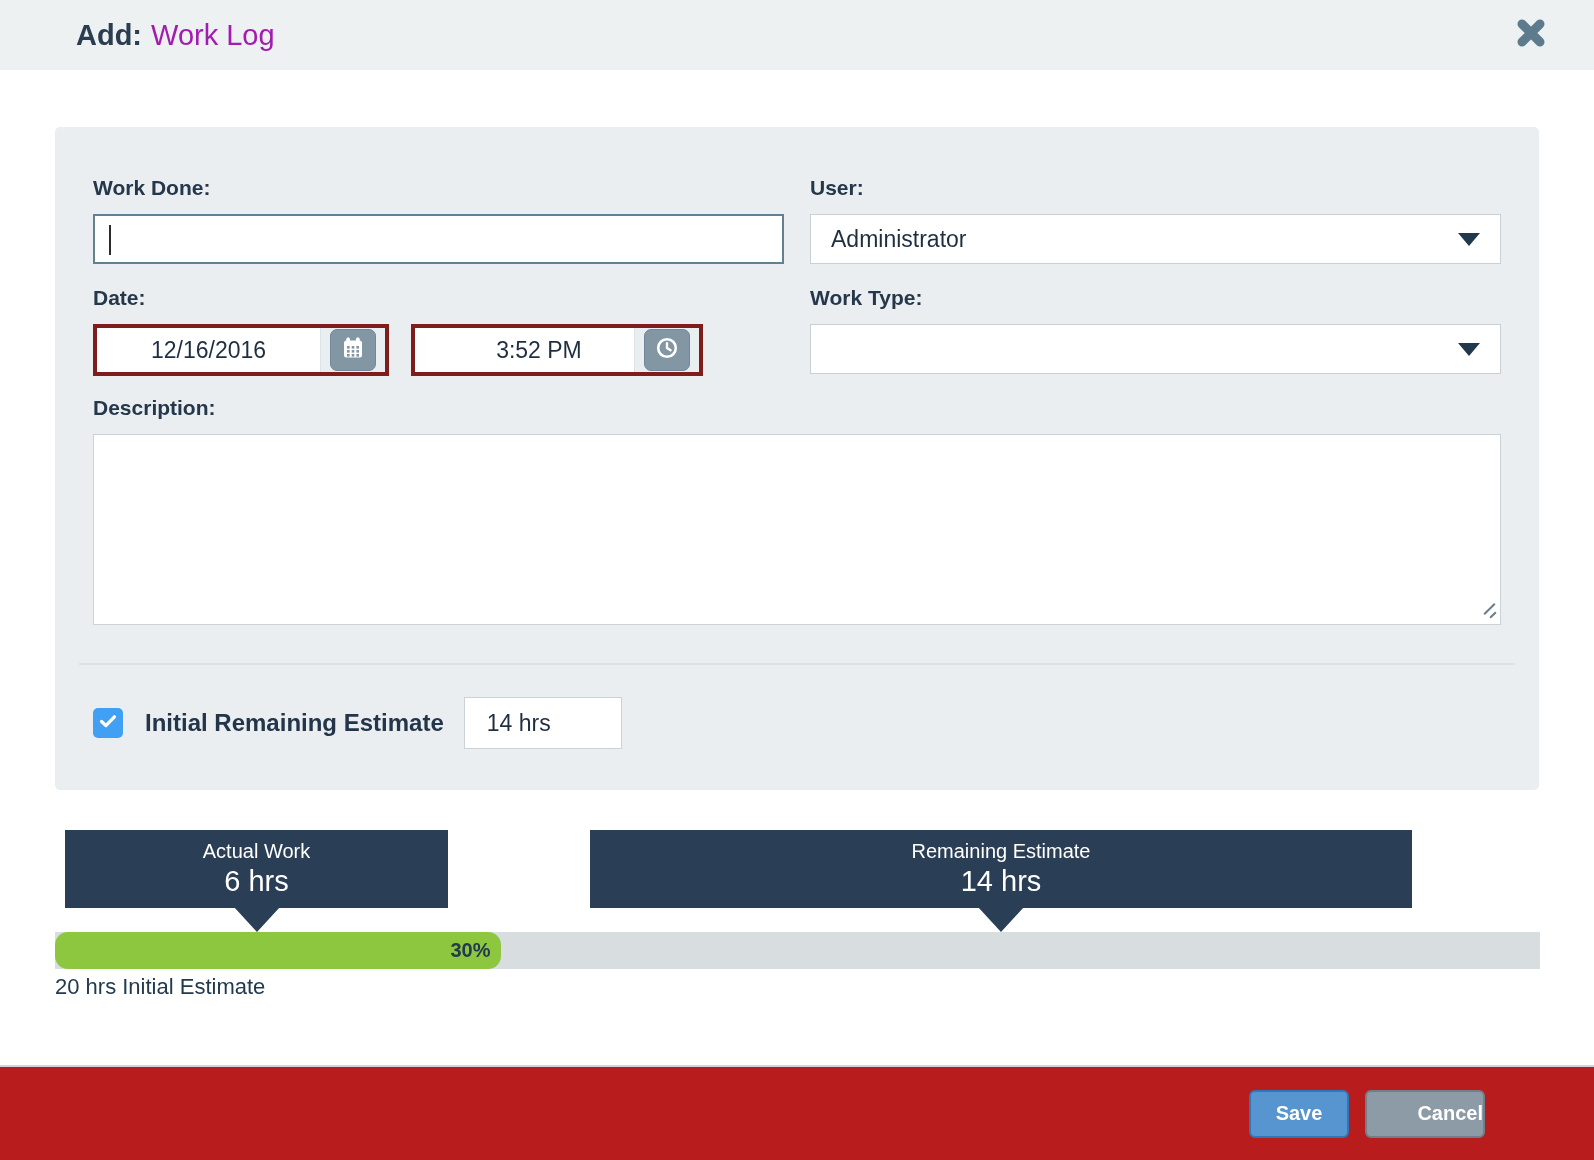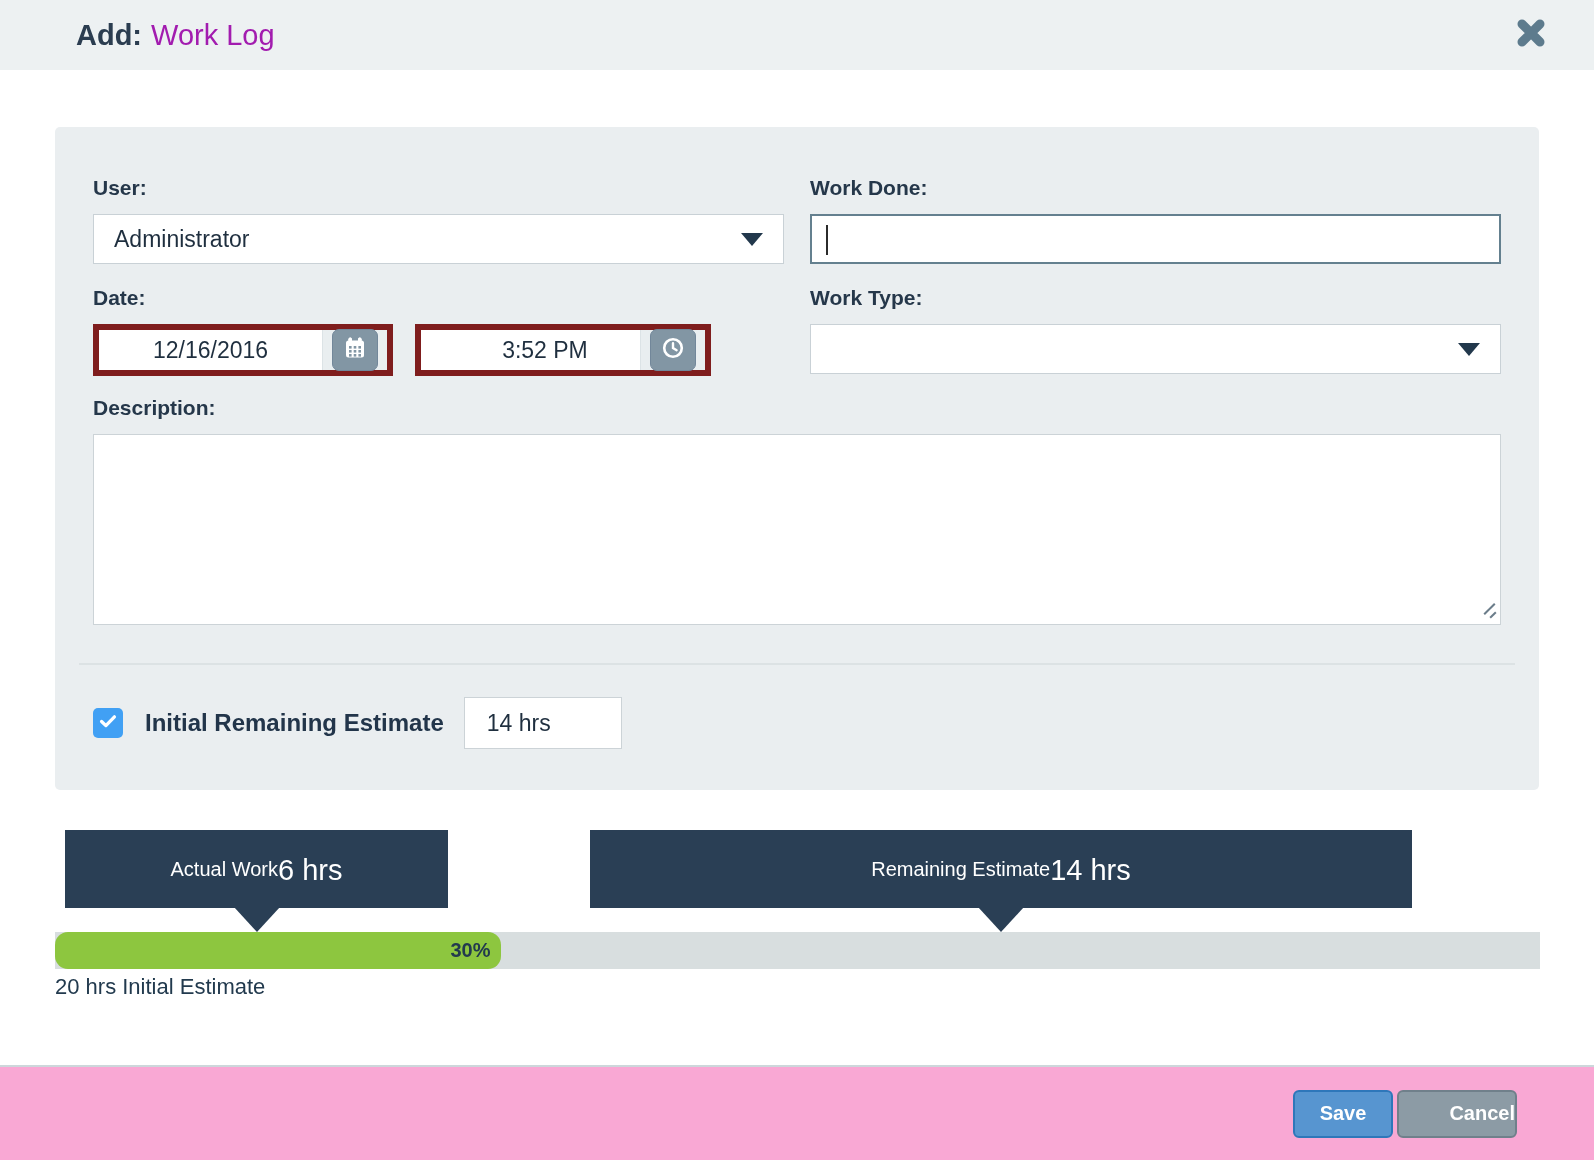--- a/index.html
+++ b/index.html
@@ -24,21 +24,21 @@
 
   .selectbox { position:relative; height:50px; background:#ffffff; border:1px solid #c9d1d6;
                display:flex; align-items:center; padding:0 46px 0 20px; font-size:23px; color:#1f2f3f; cursor:pointer; }
   .tri-down { position:absolute; right:20px; top:18px; width:0; height:0;
               border-left:11px solid transparent; border-right:11px solid transparent;
               border-top:13px solid #22384c; }
 
   .input-focused { position:relative; height:50px; background:#ffffff; border:2px solid #64808f; }
   .caret { position:absolute; left:14px; top:9px; width:2px; height:30px; background:#2b2b2b; }
 
-  .io-group { display:inline-flex; height:52px; border:6px solid #7f1d1d; background:#e9eef0; vertical-align:top; }
+  .io-group { display:inline-flex; height:52px; border:4px solid #7f1d1d; background:#e9eef0; vertical-align:top; }
   .io-group + .io-group { margin-left:18px; }
   .io-input { height:100%; border:none; outline:none; background:#ffffff; font-size:23px; color:#1f2f3f;
               border-right:1px solid #dce3e6; font-family:"Liberation Sans","DejaVu Sans",sans-serif; }
   .io-input.date { width:224px; text-align:center; }
   .io-input.time { width:220px; text-align:center; padding-left:28px; }
   .btn-cell { width:64px; display:flex; align-items:center; justify-content:center; }
   .icon-btn { width:46px; height:42px; background:#8296a4; border:1px solid #72879a; border-radius:7px;
               display:flex; align-items:center; justify-content:center; cursor:pointer; }
 
   .desc-wrap { position:relative; }
@@ -56,37 +56,37 @@
   .checkbox { width:30px; height:30px; border-radius:5px; background:#41a0f4; display:flex;
               align-items:center; justify-content:center; cursor:pointer; flex:0 0 auto; }
   .check-label { font-size:24px; font-weight:bold; color:#22354a; margin-left:22px; }
   .hrs-input { margin-left:20px; width:158px; height:52px; border:1px solid #ccd3d7; background:#ffffff;
                font-size:23px; color:#1f2f3f; padding-left:22px; outline:none;
                font-family:"Liberation Sans","DejaVu Sans",sans-serif; }
 
   
   .progress-wrap { position:absolute; left:0; top:830px; width:1594px; height:170px; }
   .callout { position:absolute; top:0; height:78px; background:#2a3f55; color:#ffffff;
-             display:flex; flex-direction:row; align-items:center; justify-content:center; }
+             display:flex; flex-direction:column; align-items:center; justify-content:center; }
   .callout:after { content:""; position:absolute; left:50%; bottom:-24px; margin-left:-23px;
                    width:0; height:0; border-left:23px solid transparent; border-right:23px solid transparent;
                    border-top:25px solid #2a3f55; }
   .callout .c-label { font-size:20px; font-weight:400; }
   .callout .c-value { font-size:29px; font-weight:normal; margin-top:2px; }
   .callout-actual    { left:65px;  width:383px; }
   .callout-remaining { left:590px; width:822px; }
   .bar-track { position:absolute; left:55px; top:102px; width:1485px; height:37px; background:#d8dedf; }
   .bar-fill  { height:100%; background:#8dc63f; display:flex; align-items:center; justify-content:flex-end;
                padding-right:10px; font-size:20px; font-weight:bold; color:#223a4e; }
   .bar-caption { position:absolute; left:55px; top:144px; font-size:22px; color:#223a4e; }
 
   
-  .footer { position:absolute; left:0; top:1065px; width:1594px; height:95px; background:#f9a8d4;
+  .footer { position:absolute; left:0; top:1065px; width:1594px; height:95px; background:#b91c1c;
             border-top:2px solid #cdd7db; display:flex; align-items:center; justify-content:flex-end;
-            gap:4px; padding-right:77px; }
+            gap:16px; padding-right:109px; }
   .btn { height:48px; border-radius:6px; font-size:20px; font-weight:bold; color:#ffffff;
          display:flex; align-items:center; justify-content:center; cursor:pointer; }
   .btn-save   { width:100px; background:#5795d0; border:2px solid #2e77ba; }
   .btn-cancel { width:120px; background:#8c9ba5; border:2px solid #70808b;justify-content:flex-end; }
 </style>
 </head>
 <body>
 
 <div class="titlebar">
   <span class="t-prefix">Add:</span>
@@ -97,30 +97,30 @@
     <svg width="34" height="34" viewBox="0 0 34 34">
       <path d="M8 8 L26 26 M26 8 L8 26" stroke="#5d7b8d" stroke-width="9" stroke-linecap="round"></path>
     </svg>
   </span>
 </div>
 
 <div class="panel">
 
   <div class="grid2">
     <div>
+      <span class="field-label">Work Done:</span>
+      <div class="input-focused">
+        <span class="caret"></span>
+      </div>
+    </div>
+    <div>
       <span class="field-label">User:</span>
       <div class="selectbox">
         <span>Administrator</span>
         <span class="tri-down"></span>
-      </div>
-    </div>
-    <div>
-      <span class="field-label">Work Done:</span>
-      <div class="input-focused">
-        <span class="caret"></span>
       </div>
     </div>
   </div>
 
   <div class="grid2 row">
     <div>
       <span class="field-label">Date:</span>
       <div style="white-space:nowrap;">
         <div class="io-group">
           <input class="io-input date" value="12/16/2016" style="">

